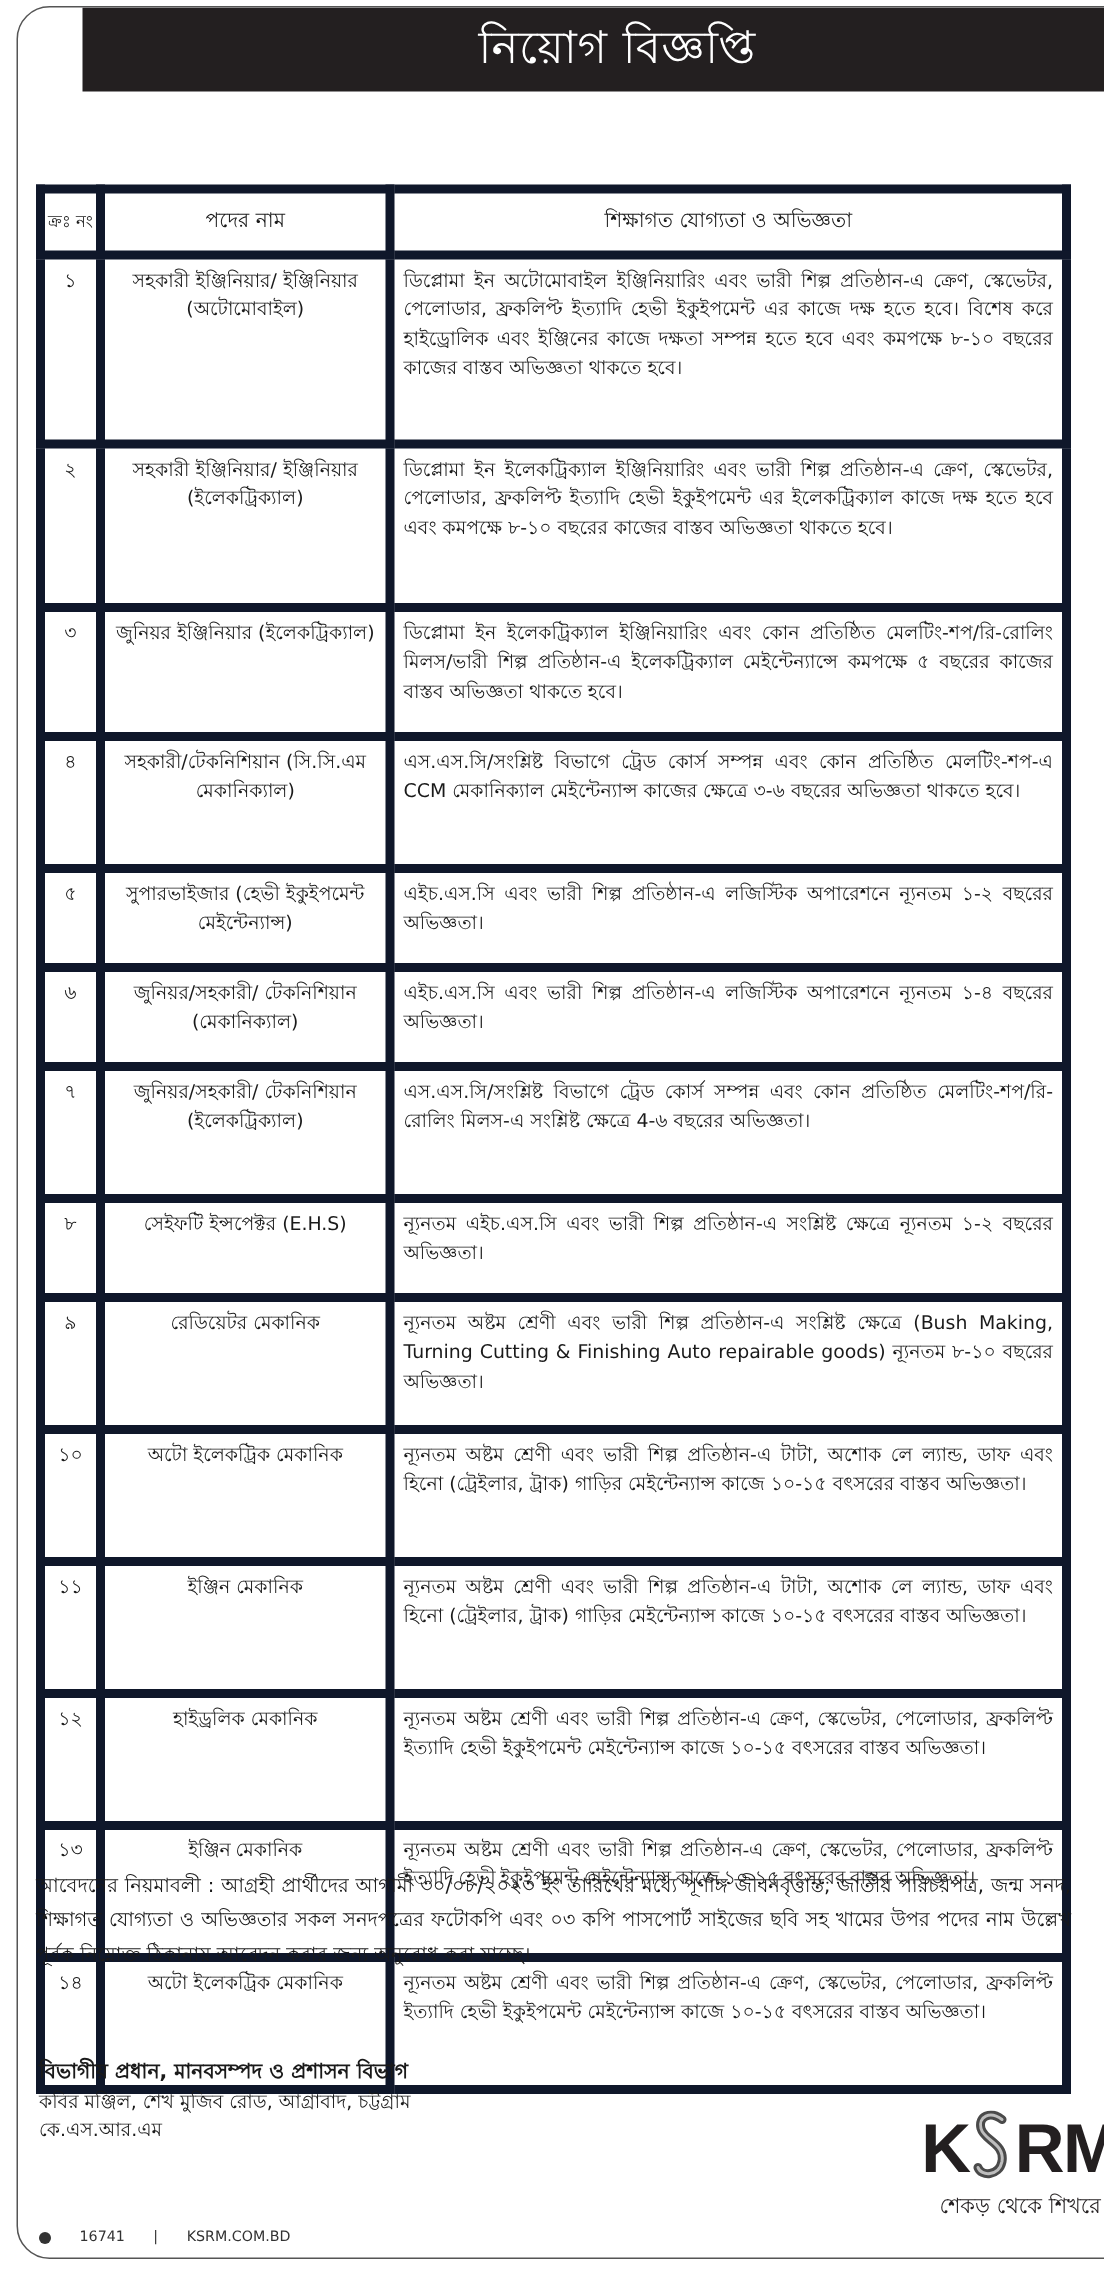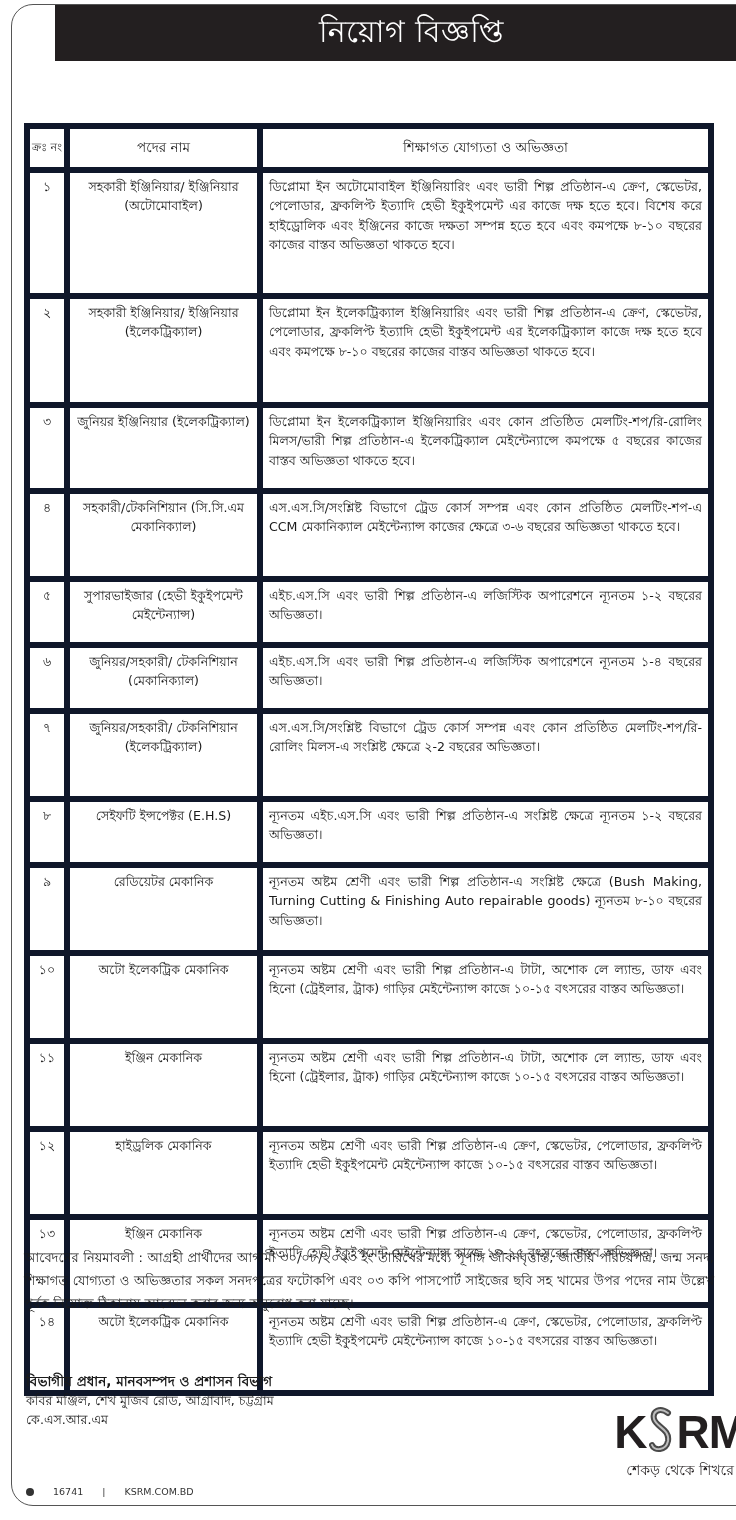--- a/index.html
+++ b/index.html
@@ -17,21 +17,21 @@
   th.col-no { width: 32px; font-size: 11px; line-height: 12px; }
   th.col-post { width: 185px; font-size: 13.5px; }
   th.col-qual { font-size: 13.5px; }
   td.no { text-align: center; padding-top: 4px; }
   td.post { text-align: center; padding: 4px 3px; }
   td.qual { text-align: justify; padding: 4px 6px 6px 6px; }
   tr.r1 td { height: 110px; } tr.r2 td { height: 93px; } tr.r3 td { height: 70px; }
   tr.r4 td { height: 72px; } tr.r5 td { height: 50px; } tr.r6 td { height: 50px; }
   tr.r7 td { height: 72px; } tr.r8 td { height: 50px; } tr.r9 td { height: 72px; }
   tr.r10 td { height: 72px; } tr.r11 td { height: 72px; } tr.r12 td { height: 72px; }
-  tr.r13 td { height: 72px; } tr.r14 td { height: 72px; }
+  tr.r13 td { height: 72px; font-family: Liberation Serif, serif; } tr.r14 td { height: 72px; }
   .rules { position: absolute; left: 12px; top: 1241px; width: 690px; font-size: 13px; line-height: 23px; text-align: justify; }
   .rules b { font-weight: normal; }
   .address { position: absolute; left: 14px; top: 1367px; font-size: 12.6px; line-height: 19px; }
   .address .bold { font-weight: bold; font-size: 13.5px; }
   .contact { position: absolute; left: 14px; top: 1481px; font-size: 9.5px; color: #333; display: flex; align-items: center; gap: 19px; }
   .phone-dot { width: 8px; height: 8px; border-radius: 50%; background: #333; display: inline-block; }
   .logo { position: absolute; right: 22px; top: 1402px; text-align: center; }
   .logo-word { font-family: "Liberation Sans", sans-serif; font-weight: bold; font-size: 46px; letter-spacing: -1px;
                color: #231f20; line-height: 46px; display: flex; align-items: flex-end; }
   .logo-s { display: inline-block; width: 30px; height: 48px; }
@@ -80,21 +80,21 @@
           <td class="qual">এইচ.এস.সি এবং ভারী শিল্প প্রতিষ্ঠান-এ লজিস্টিক অপারেশনে ন্যূনতম ১-২ বছরের অভিজ্ঞতা।</td>
         </tr>
       <tr class="r6">
           <td class="no">৬</td>
           <td class="post">জুনিয়র/সহকারী/ টেকনিশিয়ান (মেকানিক্যাল)</td>
           <td class="qual">এইচ.এস.সি এবং ভারী শিল্প প্রতিষ্ঠান-এ লজিস্টিক অপারেশনে ন্যূনতম ১-৪ বছরের অভিজ্ঞতা।</td>
         </tr>
       <tr class="r7">
           <td class="no">৭</td>
           <td class="post">জুনিয়র/সহকারী/ টেকনিশিয়ান (ইলেকট্রিক্যাল)</td>
-          <td class="qual">এস.এস.সি/সংশ্লিষ্ট বিভাগে ট্রেড কোর্স সম্পন্ন এবং কোন প্রতিষ্ঠিত মেলটিং-শপ/রি-রোলিং মিলস-এ সংশ্লিষ্ট ক্ষেত্রে ২-2 বছরের অভিজ্ঞতা।</td>
+          <td class="qual">এস.এস.সি/সংশ্লিষ্ট বিভাগে ট্রেড কোর্স সম্পন্ন এবং কোন প্রতিষ্ঠিত মেলটিং-শপ/রি-রোলিং মিলস-এ সংশ্লিষ্ট ক্ষেত্রে 4-৬ বছরের অভিজ্ঞতা।</td>
         </tr>
       <tr class="r8">
           <td class="no">৮</td>
           <td class="post">সেইফটি ইন্সপেক্টর (E.H.S)</td>
           <td class="qual">ন্যূনতম এইচ.এস.সি এবং ভারী শিল্প প্রতিষ্ঠান-এ সংশ্লিষ্ট ক্ষেত্রে ন্যূনতম ১-২ বছরের অভিজ্ঞতা।</td>
         </tr>
       <tr class="r9">
           <td class="no">৯</td>
           <td class="post">রেডিয়েটর মেকানিক</td>
           <td class="qual">ন্যূনতম অষ্টম শ্রেণী এবং ভারী শিল্প প্রতিষ্ঠান-এ সংশ্লিষ্ট ক্ষেত্রে (Bush Making, Turning Cutting &amp; Finishing Auto repairable goods) ন্যূনতম ৮-১০ বছরের অভিজ্ঞতা।</td>

